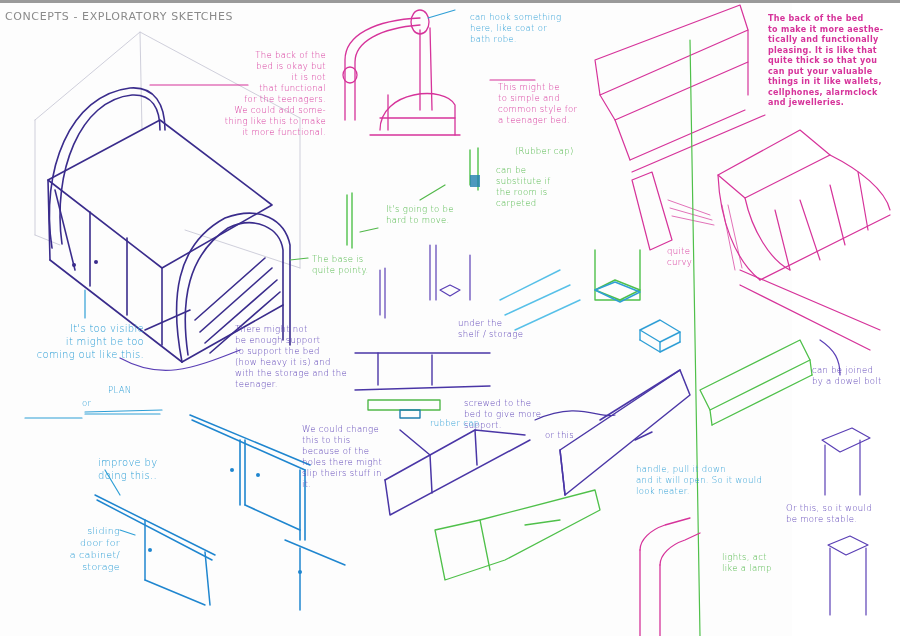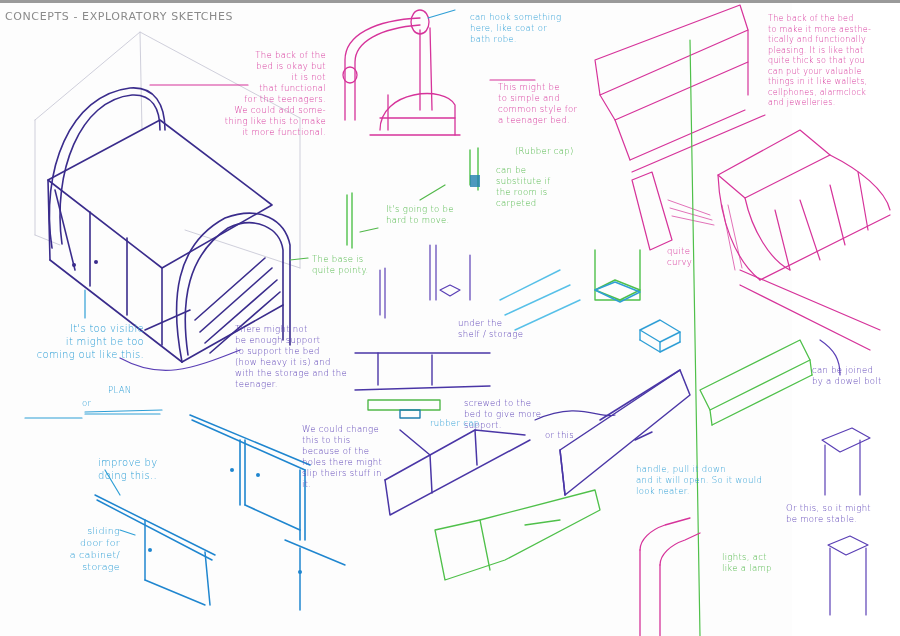--- a/index.html
+++ b/index.html
@@ -248,21 +248,21 @@
 We could add some-
 thing like this to make
 it more functional.</div>
   <div class="note blue" style="left:470px; top:12px; width:110px;">can hook something
 here, like coat or
 bath robe.</div>
   <div class="note pink" style="left:498px; top:82px; width:110px;">This might be
 to simple and
 common style for
 a teenager bed.</div>
-  <div class="note pink" style="left:768px; top:14px; width:132px; font-size:8px; line-height:10.5px;">The back of the bed
+  <div class="note pink" style="left:768px; top:14px; width:132px; font-size:8px; line-height:10.5px;font-weight:bold;">The back of the bed
 to make it more aesthe-
 tically and functionally
 pleasing. It is like that
 quite thick so that you
 can put your valuable
 things in it like wallets,
 cellphones, alarmclock
 and jewelleries.</div>
 
   <div class="note green" style="left:515px; top:146px;">(Rubber cap)</div>
@@ -308,15 +308,15 @@
 slip theirs stuff in
 it.</div>
   <div class="note purple" style="left:545px; top:430px;">or this</div>
   <div class="note blue" style="left:636px; top:464px; width:140px;">handle, pull it down
 and it will open. So it would
 look neater.</div>
   <div class="note green" style="left:722px; top:552px;">lights, act
 like a lamp</div>
   <div class="note purple" style="left:812px; top:365px; width:90px;">can be joined
 by a dowel bolt</div>
-  <div class="note purple" style="left:786px; top:503px; width:110px;">Or this, so it might
+  <div class="note purple" style="left:786px; top:503px; width:110px;">Or this, so it would
 be more stable.</div>
 </div>
 
 </body></html>

